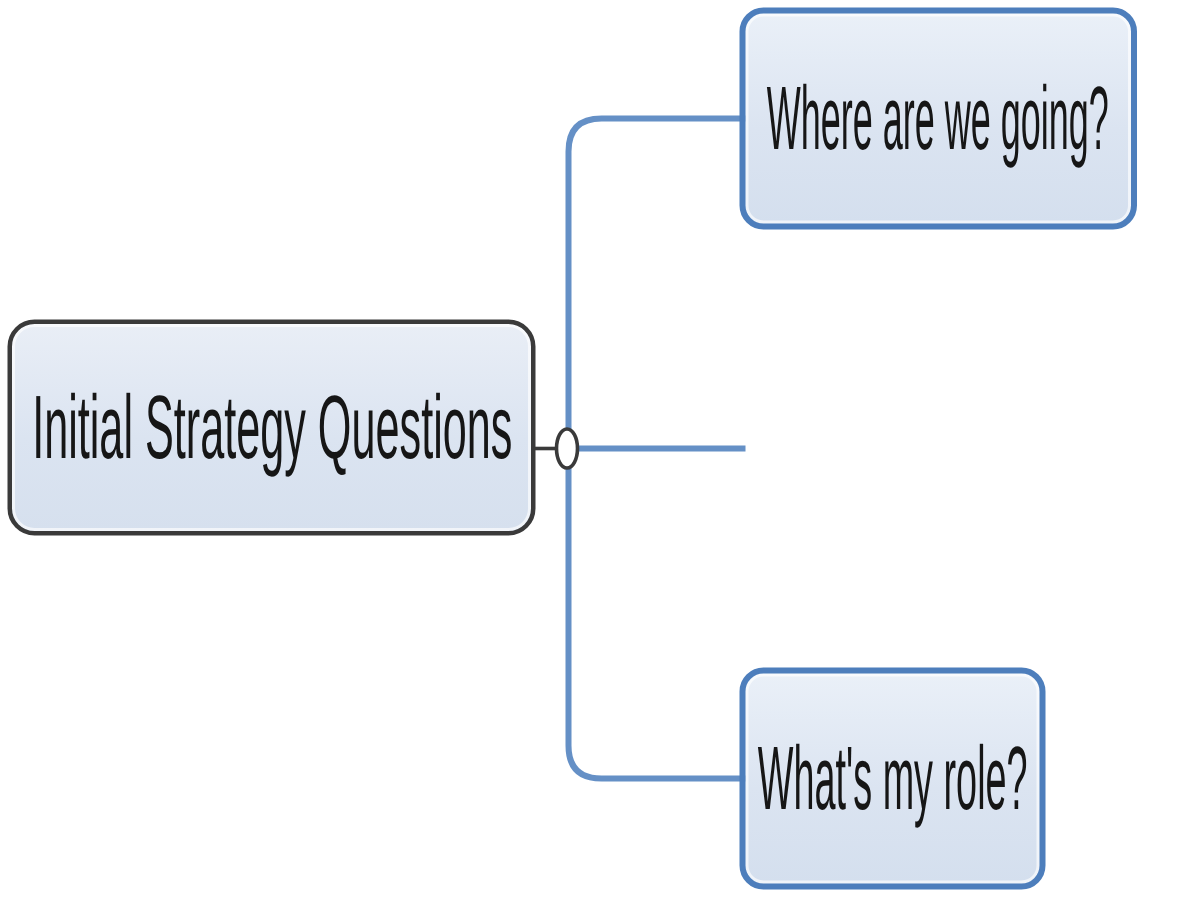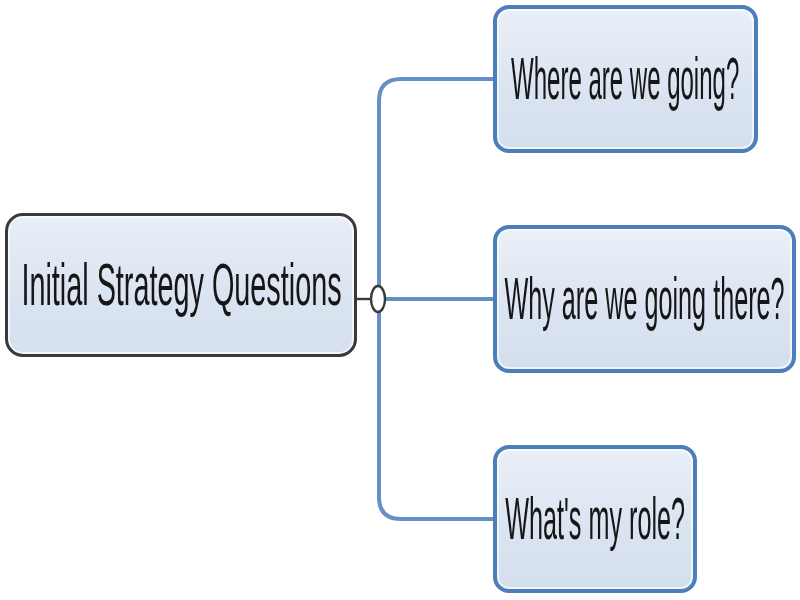--- a/index.html
+++ b/index.html
@@ -78,21 +78,18 @@
   </svg>
 
   <div class="node node-root" id="node-root">
     <span class="label">Initial Strategy Questions</span>
   </div>
 
   <div class="node node-child" id="node-child0">
     <span class="label">Where are we going?</span>
   </div>
 
-  <div class="node node-child" id="node-child1">
-    <span class="label">Why are we going there?</span>
-  </div>
 
   <div class="node node-child" id="node-child2">
     <span class="label">What's my role?</span>
   </div>
 
 </div>
 
 </body></html>

